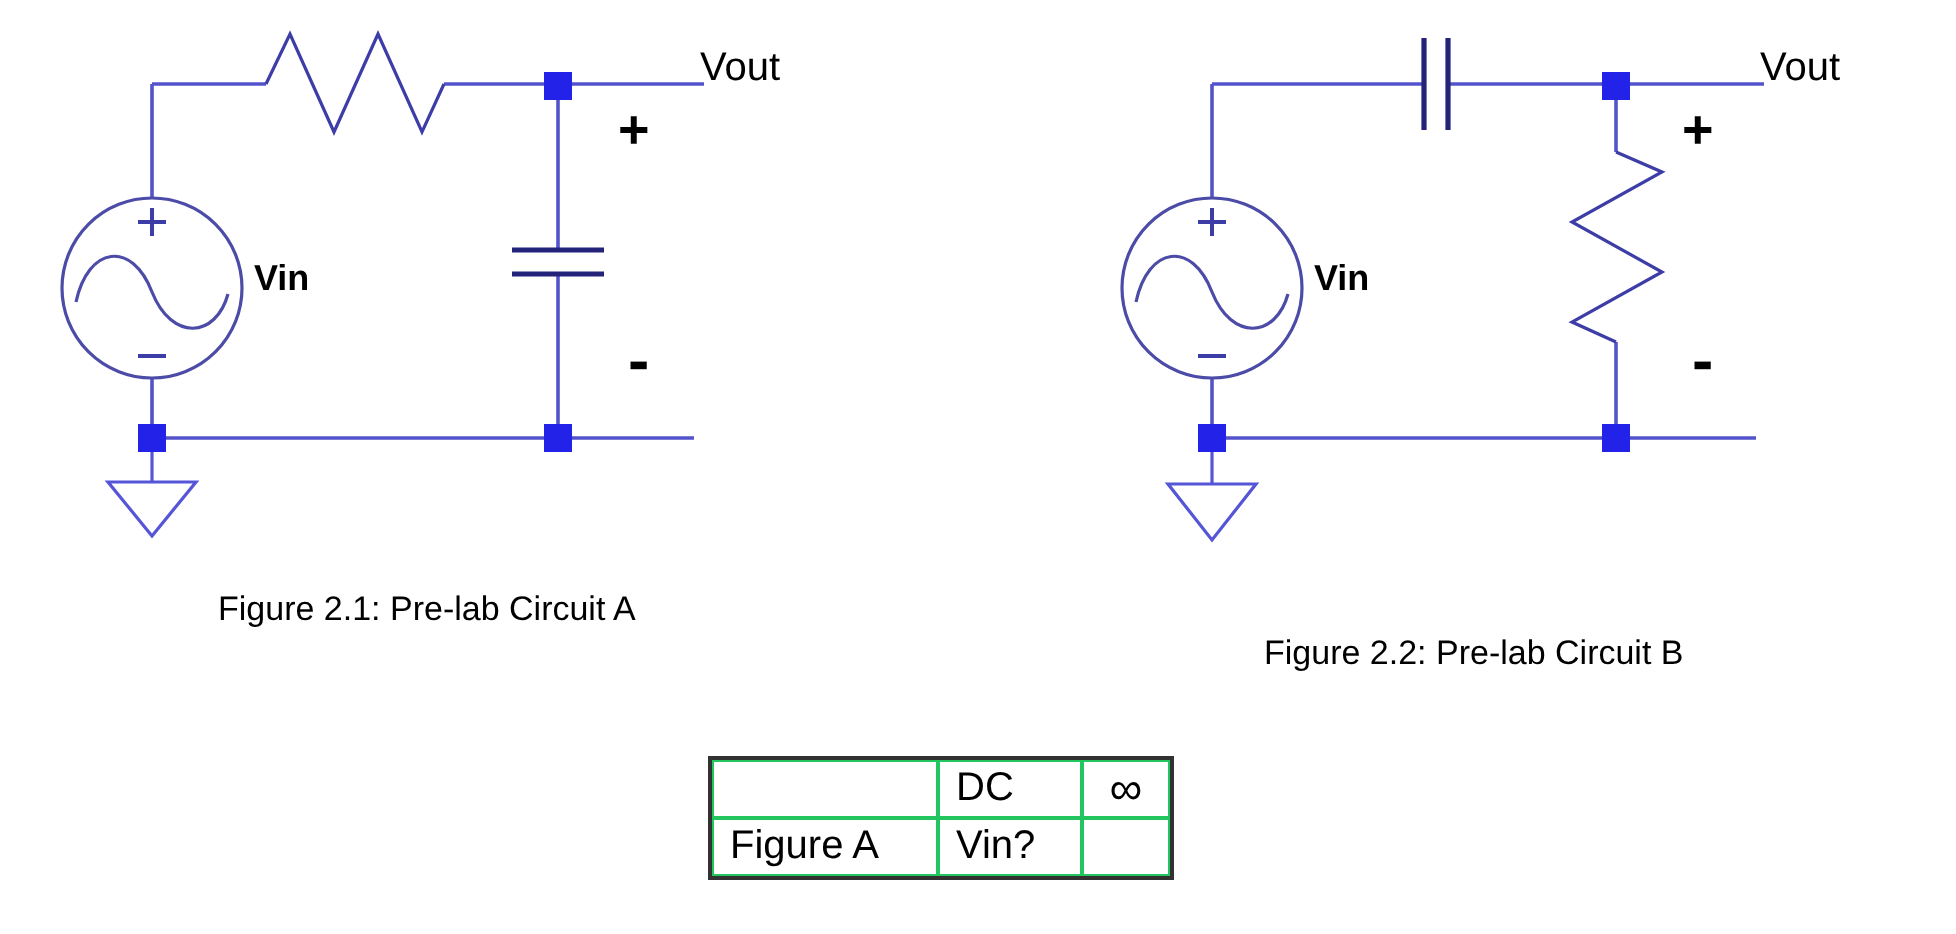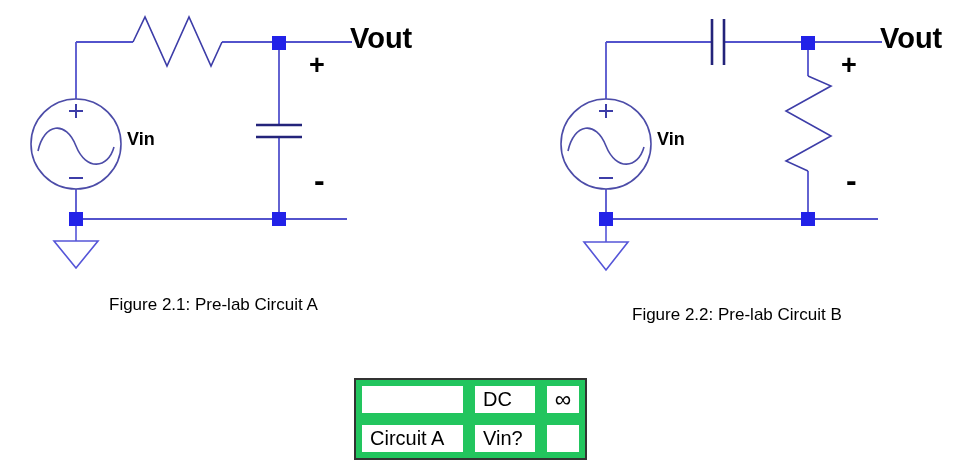--- a/index.html
+++ b/index.html
@@ -2,41 +2,41 @@
 <html><head>
 <meta charset="utf-8">
 <style>
   html,body{margin:0;padding:0;background:#ffffff;}
   .canvas{
     position:relative;width:978px;height:467px;background:#ffffff;
     font-family:"Liberation Sans",sans-serif;overflow:hidden;
   }
   svg{position:absolute;top:0;left:0;overflow:visible;}
   .lbl{position:absolute;color:#000;line-height:1;white-space:nowrap;}
-  .lbl-big{font-size:29px;font-weight:bold;letter-spacing:0px;}
+  .lbl-big{font-size:20px;font-weight:normal;letter-spacing:0px;}
   .lbl-vin{font-size:18px;font-weight:bold;}
   .lbl-pol{font-size:27px;font-weight:bold;}
   .lbl-minus{font-size:32px;font-weight:bold;}
   .caption{font-size:17px;font-weight:normal;color:#000;}
   
   .wire{stroke:#5353cc;stroke-width:1.8;fill:none;}
   .comp{stroke:#3d3da8;stroke-width:1.6;fill:none;}
   .cap{stroke:#23237a;stroke-width:2.6;fill:none;}
   .src{stroke:#4c4ca8;stroke-width:1.6;fill:none;}
   .srcmark{stroke:#3d3da8;stroke-width:2;fill:none;}
   .node{fill:#2222e8;stroke:none;}
   .gnd{stroke:#5555d8;stroke-width:1.6;fill:none;}
   
   .prelab-table{
     position:absolute;left:354px;top:378px;
     border-collapse:separate;border-spacing:0;
     border:2px solid #323232;table-layout:fixed;width:229px;
   }
   .prelab-table td{
-    border:6px solid #22c55e;font-size:20px;color:#000;
+    border:1px solid #22c55e;font-size:20px;color:#000;
     padding:1px 3px 2px 8px;height:24px;vertical-align:middle;
     overflow:hidden;background:#fff;
   }
   .prelab-table td.c-inf{text-align:center;font-size:23px;padding:0 2px;}
 </style>
 </head>
 <body>
 
 <div class="canvas">
 
@@ -111,35 +111,35 @@
   <div class="lbl lbl-big" style="left:350px;top:24px;">Vout</div>
   <div class="lbl lbl-pol" style="left:309px;top:52px;">+</div>
   <div class="lbl lbl-minus" style="left:314px;top:164px;">-</div>
   <div class="lbl lbl-vin" style="left:127px;top:130px;">Vin</div>
   <div class="lbl caption" style="left:109px;top:296px;">Figure 2.1: Pre-lab Circuit A</div>
 
   <div class="lbl lbl-big" style="left:880px;top:24px;">Vout</div>
   <div class="lbl lbl-pol" style="left:841px;top:52px;">+</div>
   <div class="lbl lbl-minus" style="left:846px;top:164px;">-</div>
   <div class="lbl lbl-vin" style="left:657px;top:130px;">Vin</div>
-  <div class="lbl caption" style="left:632px;top:306px;">Figure 2.2: Pre-lab Circuit B</div>
+  <div class="lbl caption" style="left:632px;top:318px;">Figure 2.2: Pre-lab Circuit B</div>
 
   <table class="prelab-table">
     <colgroup>
         <col style="width:113px">
         <col style="width:72px">
         <col style="width:44px">
       </colgroup>
     <tbody>
         <tr>
       <td></td>
       <td>DC</td>
       <td class="c-inf">∞</td>
     </tr>
     <tr>
-      <td>Circuit A</td>
+      <td>Figure A</td>
       <td>Vin?</td>
       <td class="c-inf"></td>
     </tr>
   </tbody>
     </table>
 
 </div>
 
 </body></html>

